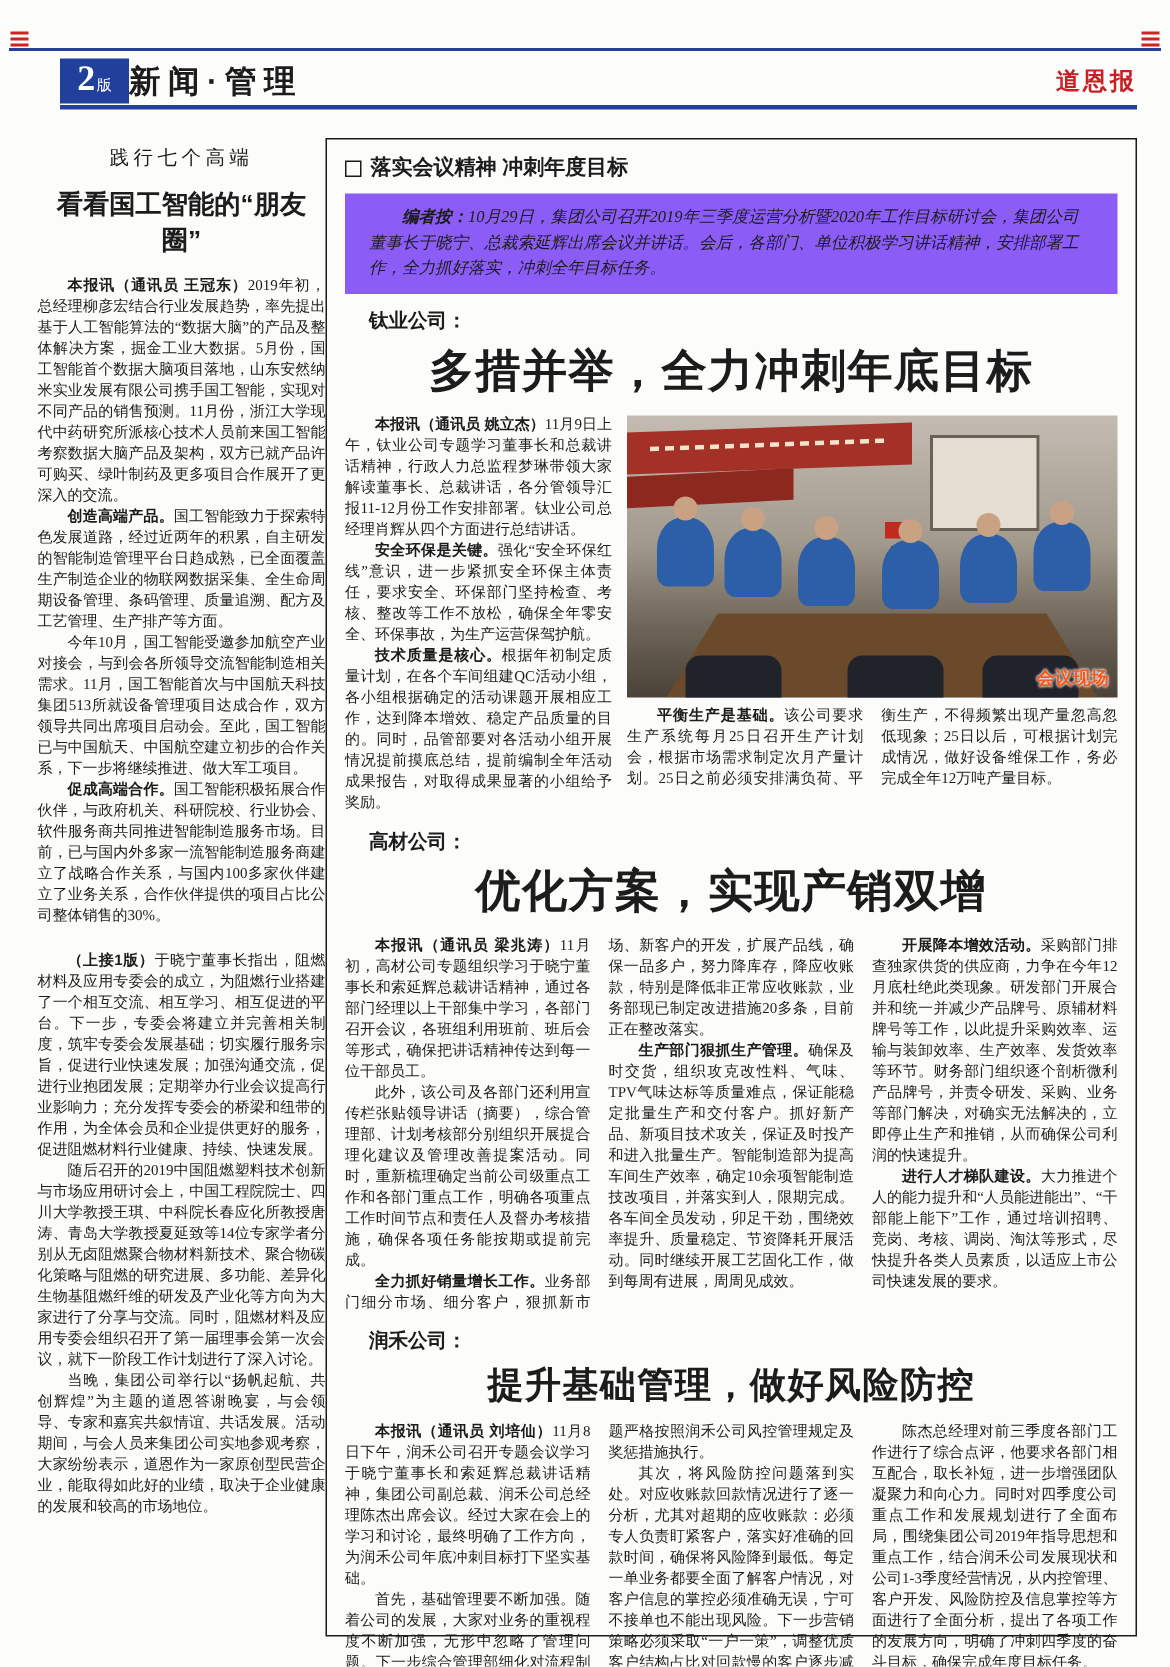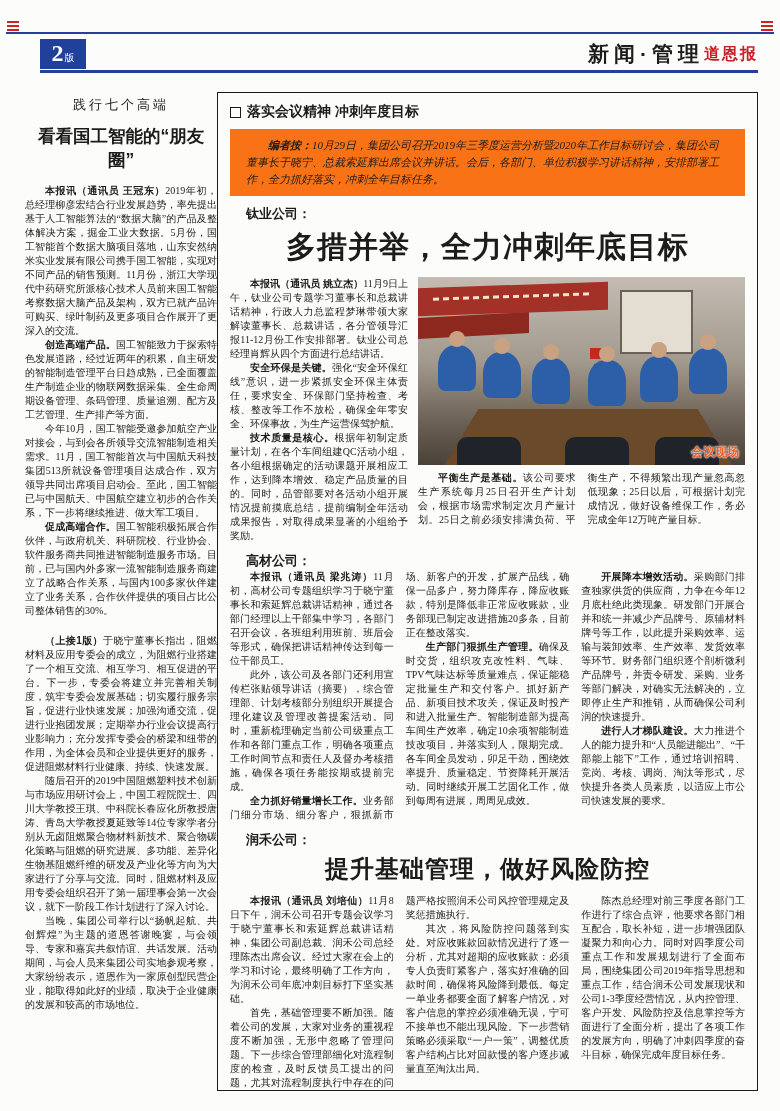--- a/index.html
+++ b/index.html
@@ -11,37 +11,37 @@
   
   .top-rule{position:absolute;top:32px;left:6px;right:6px;height:2px;background:#24409a;}
   .regmark{position:absolute;top:21px;width:12px;height:10px;display:flex;flex-direction:column;justify-content:space-between;}
   .regmark span{display:block;height:2px;background:#cf2222;}
   .regmark.left{left:7px;} .regmark.right{right:7px;}
   
   .header{position:absolute;top:38px;left:40px;right:22px;height:32px;display:flex;align-items:center;}
   .edition-box{width:46px;height:30px;background:#20409c;color:#fff;display:flex;align-items:flex-start;justify-content:center;line-height:1;}
   .edition-num{font-size:24px;font-weight:bold;font-family:"Liberation Serif",serif;margin-top:2px;}
   .edition-lab{font-size:10px;margin-top:14px;margin-left:1px;font-family:"Liberation Sans",sans-serif;}
-  .section-title{flex:1;text-align:right;font-family:"Liberation Sans","DejaVu Sans",sans-serif;font-weight:bold;font-size:21px;letter-spacing:5px;}
+  .section-title{flex:1;text-align:left;font-family:"Liberation Sans","DejaVu Sans",sans-serif;font-weight:bold;font-size:21px;letter-spacing:5px;}
   .masthead{color:#c82026;font-weight:bold;font-size:16px;letter-spacing:2px;font-family:"Liberation Serif",serif;}
   .header-rule{position:absolute;top:70px;left:40px;right:22px;height:3px;background:#24409a;}
   
   .main{position:absolute;top:92px;left:25px;right:22px;bottom:20px;display:flex;gap:0;}
   
   .left-col{width:192px;flex:none;}
   .kicker{text-align:center;font-size:13px;letter-spacing:3px;margin:4px 0 10px;}
   .headline1{text-align:center;font-family:"Liberation Sans","DejaVu Sans",sans-serif;font-weight:bold;font-size:17.5px;margin:0 0 12px;}
   .left-col p, .right-box p{margin:0;text-indent:2em;text-align:justify;font-size:10px;line-height:14px;}
   .left-col p b, .right-box p b{font-family:"Liberation Sans",sans-serif;font-weight:bold;}
   .story2{margin-top:16px;}
   
   .right-box{flex:1;border:1.5px solid #1a1a1a;padding:8px 12px 10px;}
   .box-head{display:flex;align-items:center;gap:6px;font-family:"Liberation Sans",sans-serif;font-weight:bold;font-size:14px;margin:2px 0 8px;}
   .box-head .sq{width:9px;height:9px;border:1.5px solid #1a1a1a;display:inline-block;flex:none;}
-  .editor-note{background:#f97316;padding:8px 16px;font-style:italic;font-size:11px;line-height:17px;text-indent:2em;}
+  .editor-note{background:#8b5cf6;padding:8px 16px;font-style:italic;font-size:11px;line-height:17px;text-indent:2em;}
   .editor-note b{font-style:italic;}
   .company{font-family:"Liberation Sans",sans-serif;font-weight:bold;font-size:13px;margin:9px 16px 0;}
   .headline2{text-align:center;font-family:"Liberation Sans","DejaVu Sans",sans-serif;font-weight:900;letter-spacing:1px;margin:4px 0 9px;}
   .h-tiye{font-size:30px;} .h-gaocai{font-size:30px;} .h-runhe{font-size:24px;}
   .tiye-flex{display:flex;gap:10px;}
   .tiye-left{width:178px;flex:none;}
   .tiye-right{flex:1;min-width:0;}
   .tiye-below{column-count:2;column-gap:12px;margin-top:6px;}
   .cols3{column-count:3;column-gap:12px;}
   .gaocai-body{margin-bottom:4px;}
@@ -139,20 +139,21 @@
           <div class="chair" style="right:8%;"></div>
           <div class="caption">会议现场</div>
         </div>
         <div class="tiye-below">
             <p><b>平衡生产是基础。</b>该公司要求生产系统每月25日召开生产计划会，根据市场需求制定次月产量计划。25日之前必须安排满负荷、平衡生产，不得频繁出现产量忽高忽低现象；25日以后，可根据计划完成情况，做好设备维保工作，务必完成全年12万吨产量目标。</p>
           </div>
       </div>
     </div>
 
     <div class="company">高材公司：</div>
+    <div class="headline2 h-gaocai">优化方案，实现产销双增</div>
     <div class="cols3 gaocai-body">
         <p><b>本报讯（通讯员 梁兆涛）</b>11月初，高材公司专题组织学习于晓宁董事长和索延辉总裁讲话精神，通过各部门经理以上干部集中学习，各部门召开会议，各班组利用班前、班后会等形式，确保把讲话精神传达到每一位干部员工。</p>
         <p>此外，该公司及各部门还利用宣传栏张贴领导讲话（摘要），综合管理部、计划考核部分别组织开展提合理化建议及管理改善提案活动。同时，重新梳理确定当前公司级重点工作和各部门重点工作，明确各项重点工作时间节点和责任人及督办考核措施，确保各项任务能按期或提前完成。</p>
         <p><b>全力抓好销量增长工作。</b>业务部门细分市场、细分客户，狠抓新市场、新客户的开发，扩展产品线，确保一品多户，努力降库存，降应收账款，特别是降低非正常应收账款，业务部现已制定改进措施20多条，目前正在整改落实。</p>
         <p><b>生产部门狠抓生产管理。</b>确保及时交货，组织攻克改性料、气味、TPV气味达标等质量难点，保证能稳定批量生产和交付客户。抓好新产品、新项目技术攻关，保证及时投产和进入批量生产。智能制造部为提高车间生产效率，确定10余项智能制造技改项目，并落实到人，限期完成。各车间全员发动，卯足干劲，围绕效率提升、质量稳定、节资降耗开展活动。同时继续开展工艺固化工作，做到每周有进展，周周见成效。</p>
         <p><b>开展降本增效活动。</b>采购部门排查独家供货的供应商，力争在今年12月底杜绝此类现象。研发部门开展合并和统一并减少产品牌号、原辅材料牌号等工作，以此提升采购效率、运输与装卸效率、生产效率、发货效率等环节。财务部门组织逐个剖析微利产品牌号，并责令研发、采购、业务等部门解决，对确实无法解决的，立即停止生产和推销，从而确保公司利润的快速提升。</p>
         <p><b>进行人才梯队建设。</b>大力推进个人的能力提升和“人员能进能出”、“干部能上能下”工作，通过培训招聘、竞岗、考核、调岗、淘汰等形式，尽快提升各类人员素质，以适应上市公司快速发展的要求。</p>
       </div>
 
     <div class="company">润禾公司：</div>

